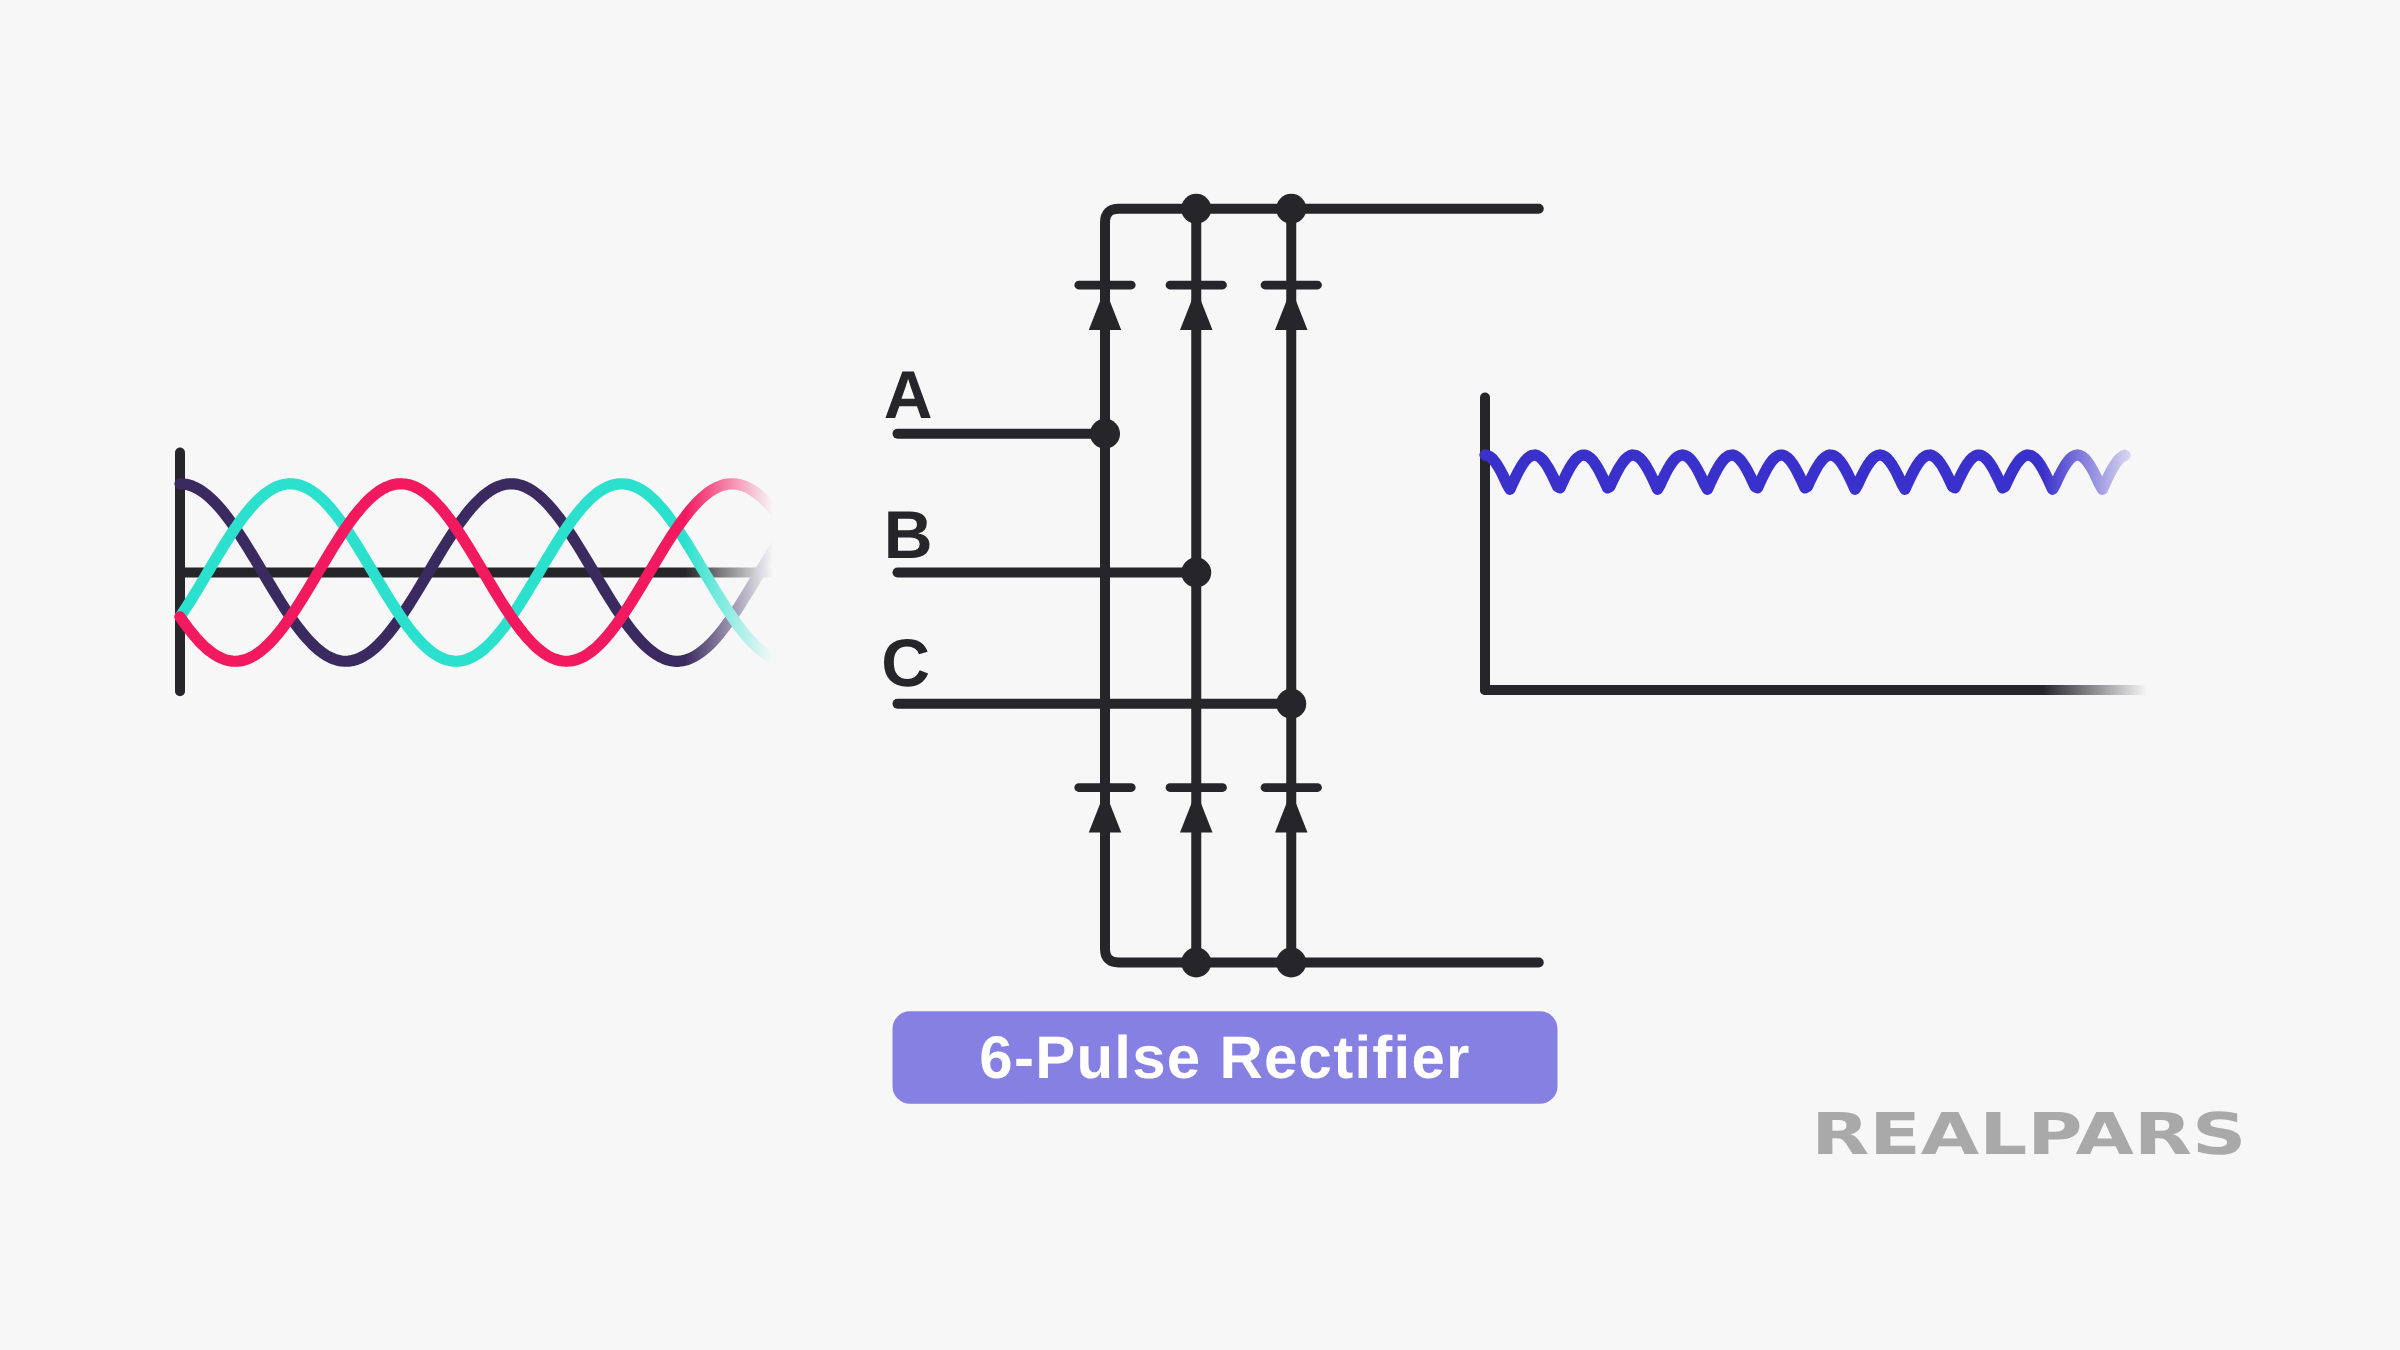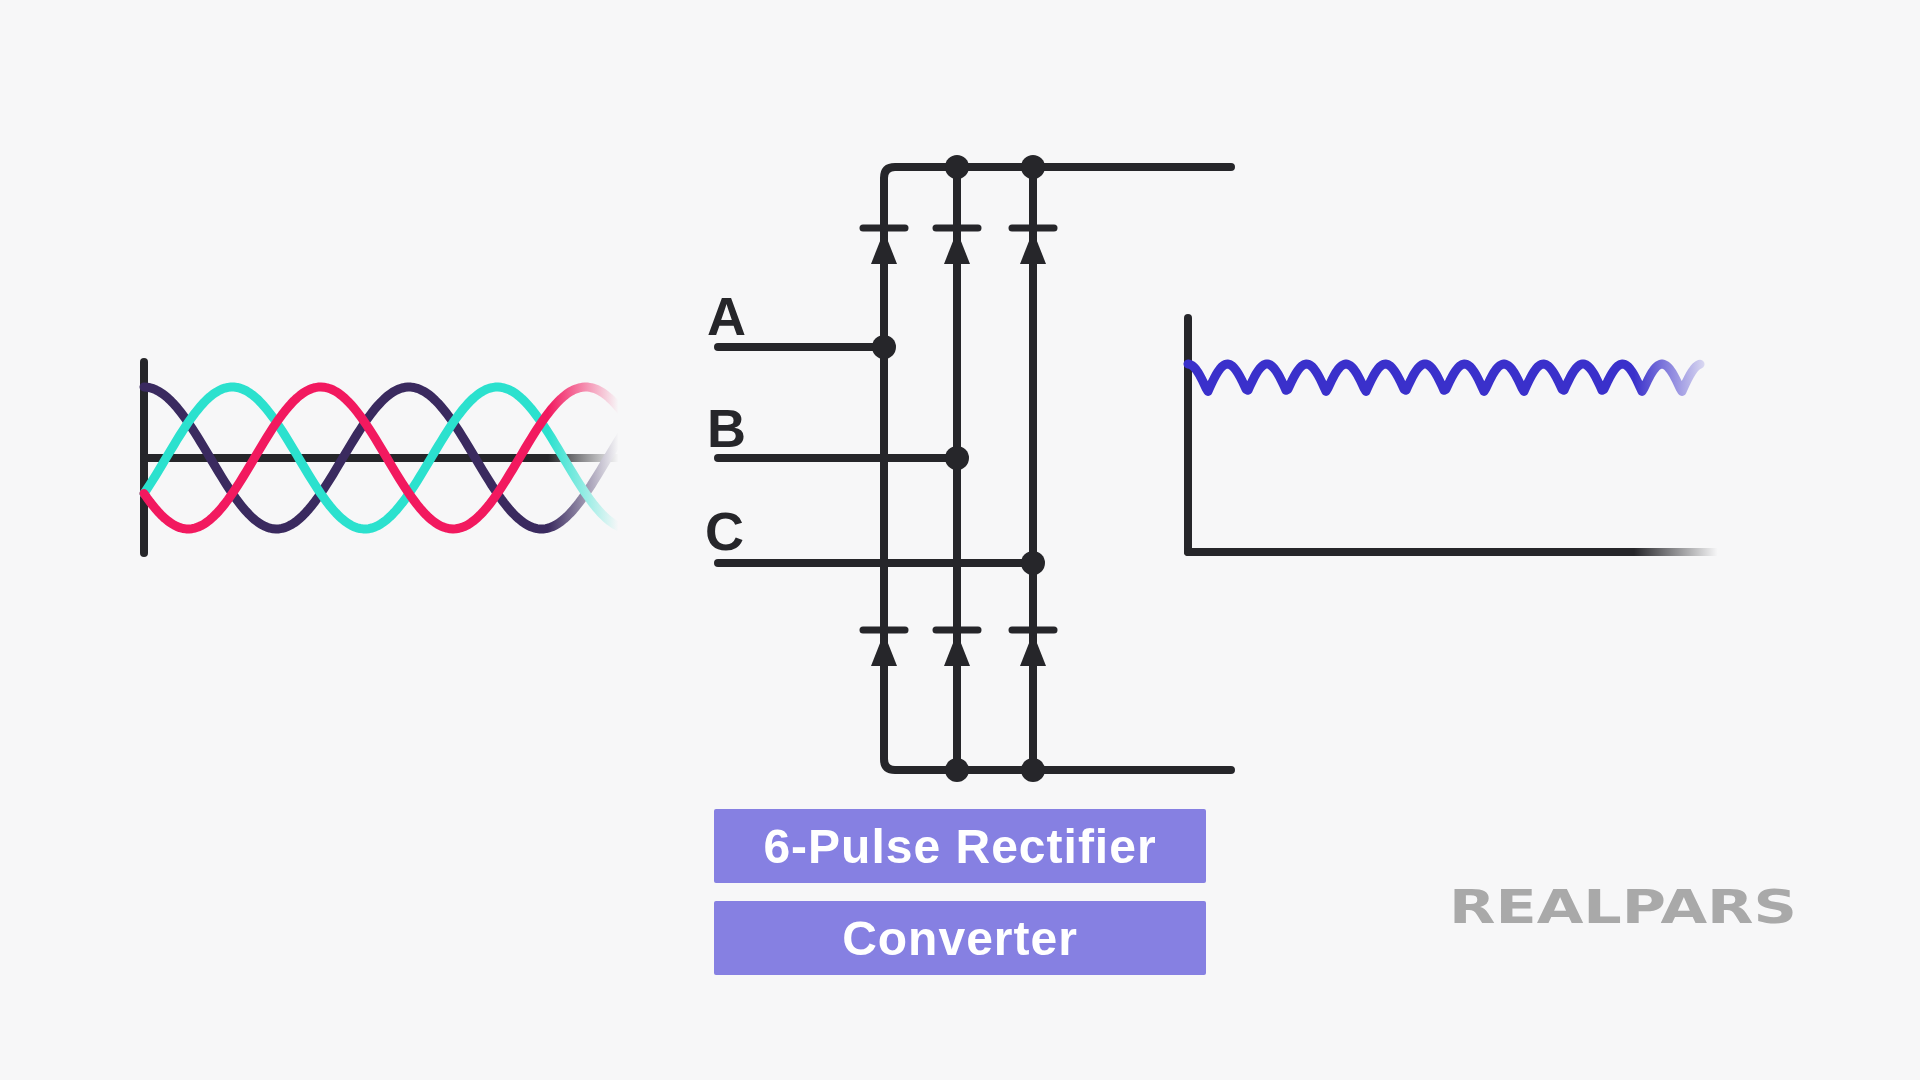--- a/index.html
+++ b/index.html
@@ -14,22 +14,22 @@
     background:linear-gradient(90deg, rgba(247,247,248,0) 0%, #f7f7f8 82%);}
   .fade-right{left:1634px; top:328px; width:102px; height:248px;
     background:linear-gradient(90deg, rgba(247,247,248,0) 0%, #f7f7f8 82%);}
   .phase-label{
     position:absolute; font-size:54px; font-weight:700; color:#26262a; line-height:1;
   }
   .lbl-a{left:707px; top:289px;}
   .lbl-b{left:707px; top:401px;}
   .lbl-c{left:705px; top:504px;}
   .badge{
-    position:absolute; left:714px; width:492px; height:74px;
-    border-radius:2px; display:flex; align-items:center; justify-content:center;
+    position:absolute; left:714px; width:532px; height:74px;
+    border-radius:14px; display:flex; align-items:center; justify-content:center;
   }
   .badge-1{top:809px;}
   .badge-2{top:901px;}
   .badge span{font-size:48px; font-weight:700; letter-spacing:1px;}
   .logo{position:absolute; left:1449px; top:884px;}
   .logo text{
     font-family:"DejaVu Sans","Liberation Sans",sans-serif;
     font-weight:bold; font-size:46px;
   }
 </style>
@@ -77,21 +77,18 @@
   <div class="fade fade-left"></div>
   <div class="fade fade-right"></div>
 
   <div class="phase-label lbl-a" style="color: rgb(38, 38, 42);">A</div>
   <div class="phase-label lbl-b" style="color: rgb(38, 38, 42);">B</div>
   <div class="phase-label lbl-c" style="color: rgb(38, 38, 42);">C</div>
 
   <div class="badge badge-1" style="background: rgb(134, 128, 226);">
     <span style="color: rgb(255, 255, 255);">6-Pulse Rectifier</span>
   </div>
-  <div class="badge badge-2" style="background: rgb(134, 128, 226);">
-    <span style="color: rgb(255, 255, 255);">Converter</span>
-  </div>
 
   <svg class="logo" width="352" height="48" viewBox="0 0 352 48">
     <text x="0" y="39" textLength="348" lengthAdjust="spacingAndGlyphs" fill="#a9a9a9">REALPARS</text>
   </svg>
 
 </div>
 
 </body></html>

